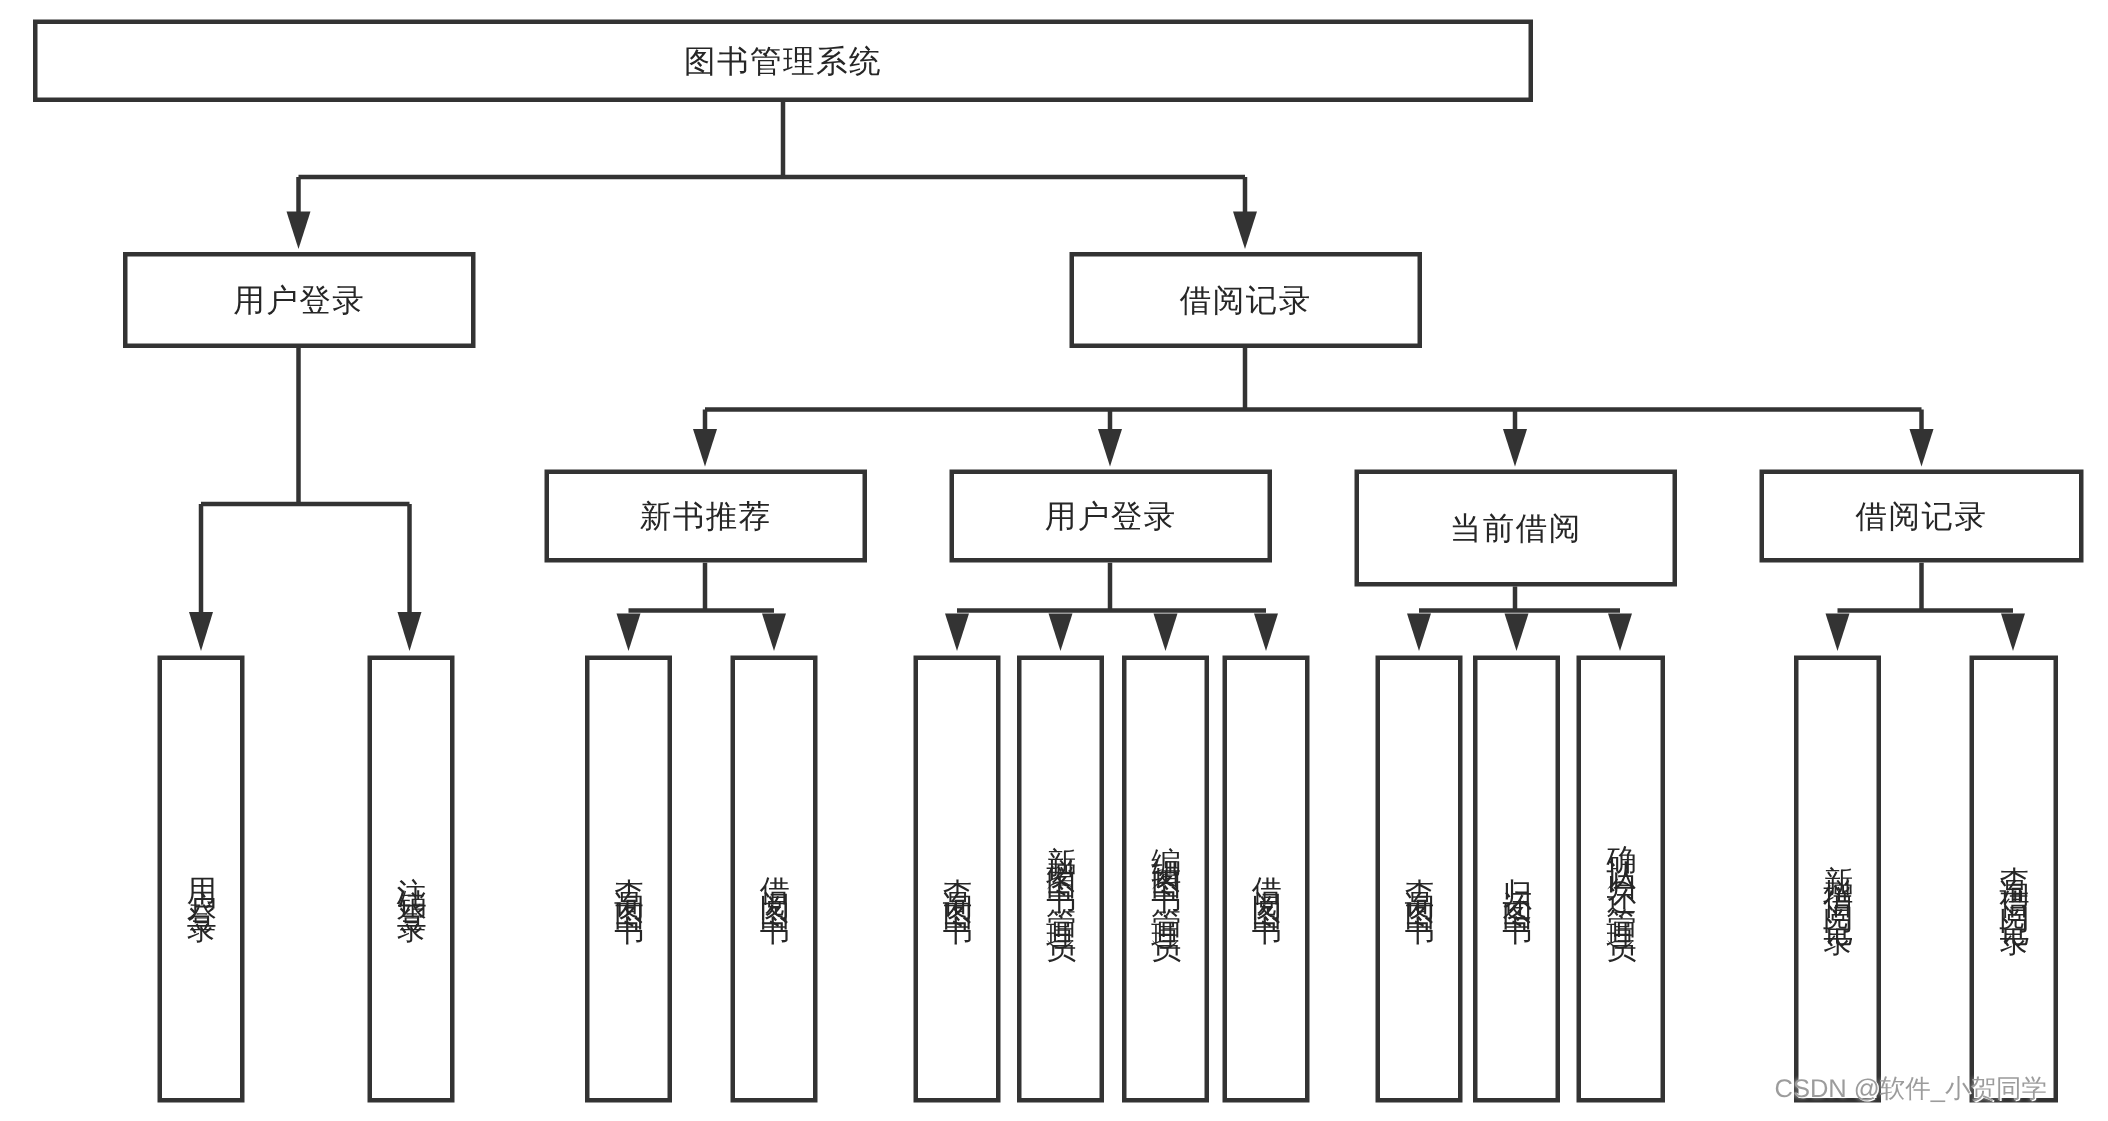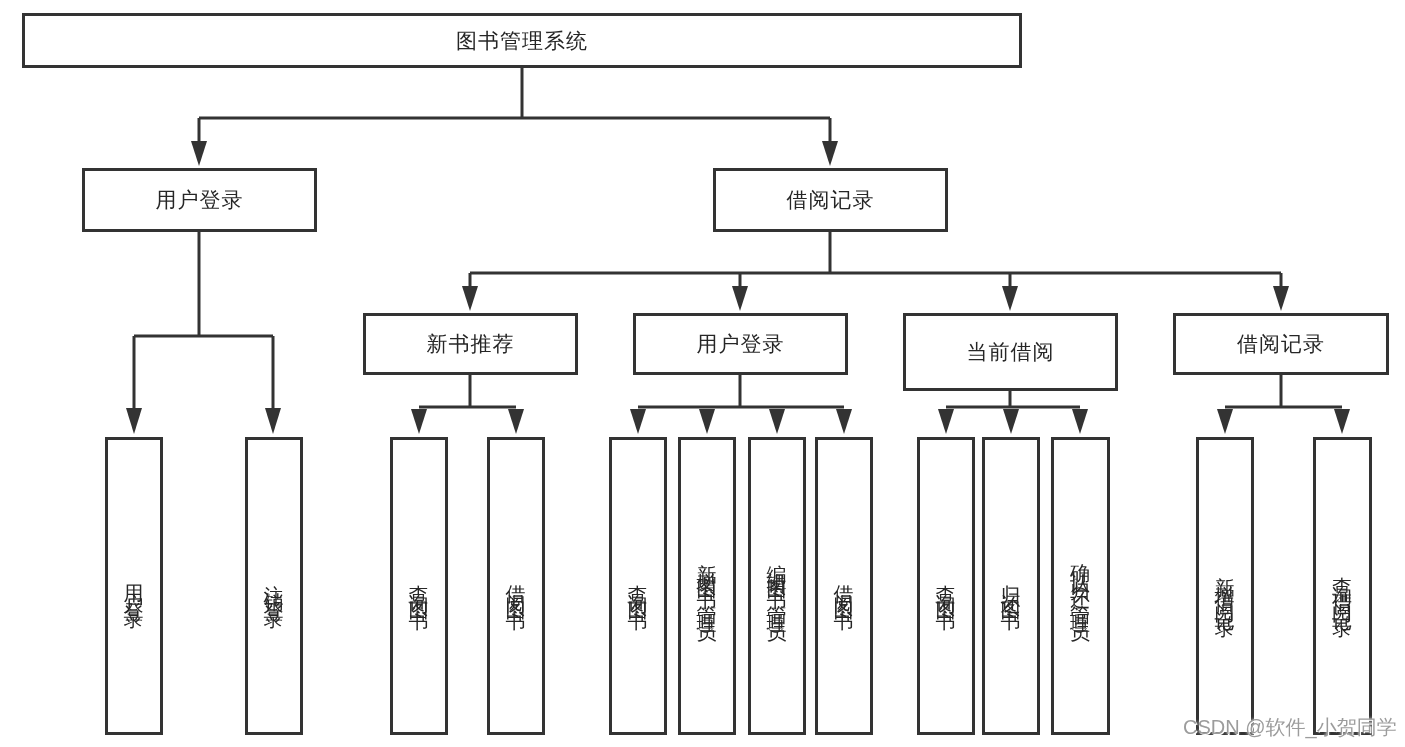--- a/index.html
+++ b/index.html
@@ -37,21 +37,21 @@
     text-orientation: mixed;
     font-size: 20px;
     letter-spacing: 0.42em;
     line-height: 1;
     color: #262626;
   }
   #watermark {
     position: absolute;
     left: 1183px;
     top: 714px;
-    font-size: 20px;
+    font-size: 17px;
     color: #9c9c9c;
     white-space: nowrap;
     text-shadow: 0 0 3px #ffffff, 1px 1px 0 #ffffff;
     z-index: 5;
   }
 </style>
 </head>
 <body>
 
 <div id="canvas">

